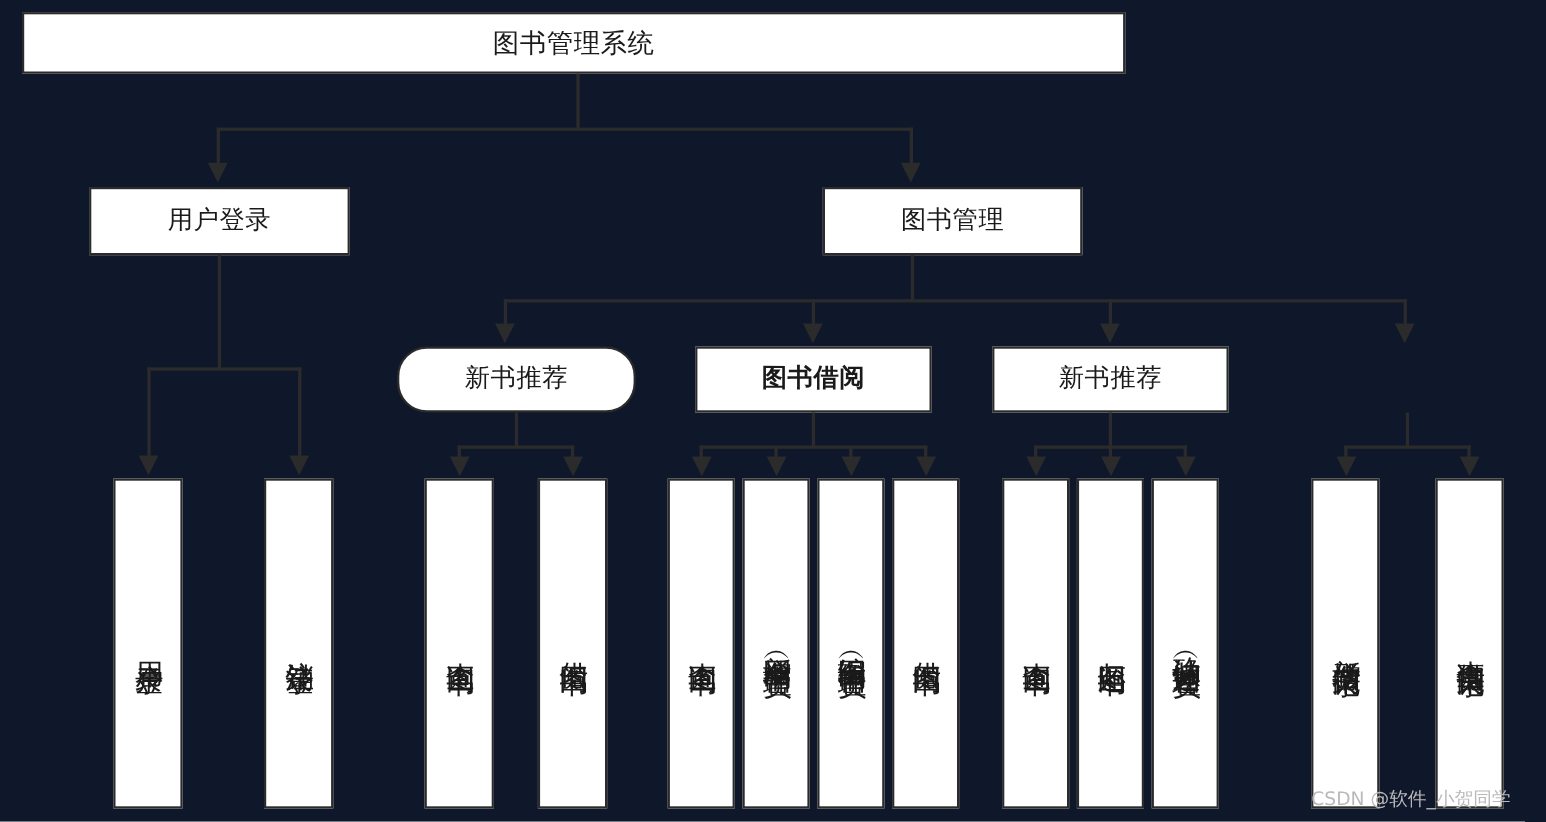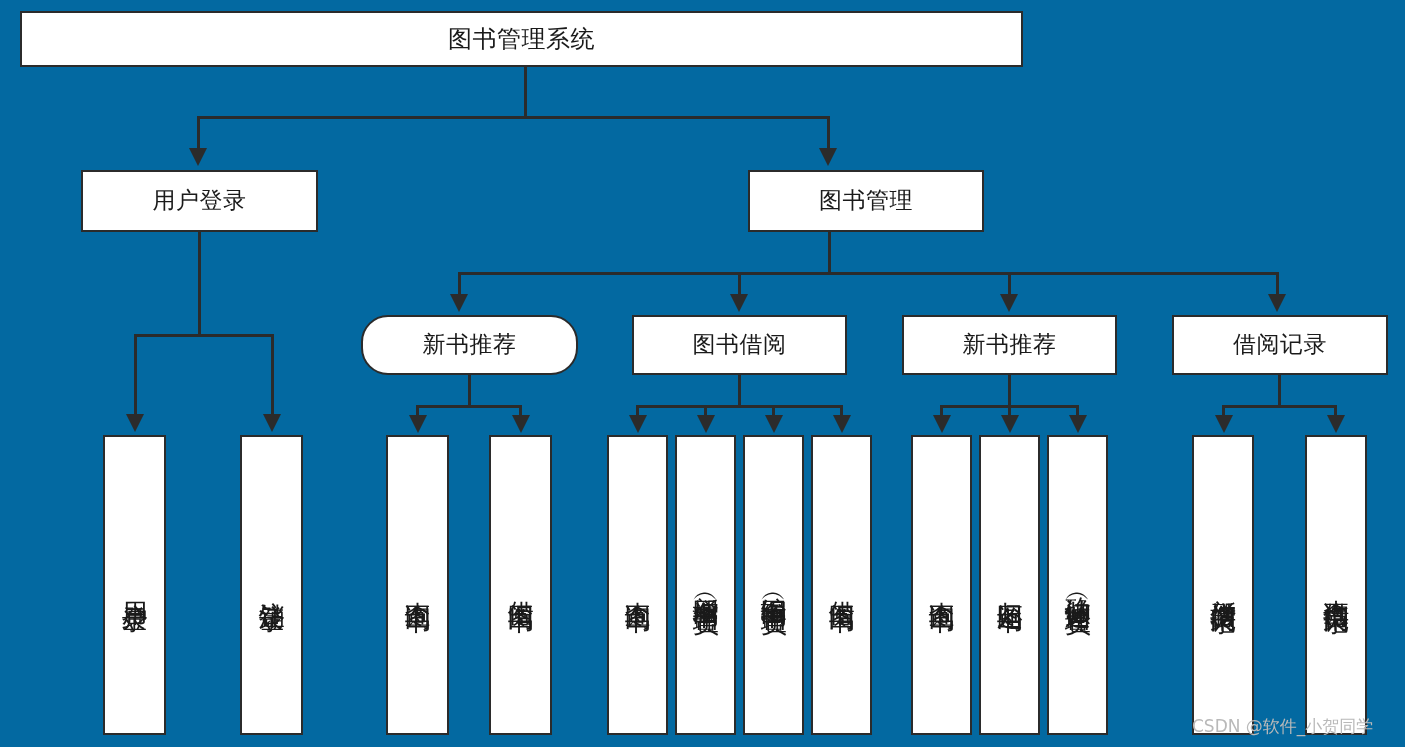--- a/index.html
+++ b/index.html
@@ -7,21 +7,21 @@
     padding: 0;
     background: #ffffff;
   }
   body {
     font-family: "DejaVu Sans", "Liberation Sans", sans-serif;
   }
   #canvas {
     position: relative;
     width: 1405px;
     height: 747px;
-    background: #0369a1;
+    background: #0f172a;
     overflow: hidden;
   }
   .node {
     position: absolute;
     box-sizing: border-box;
     background: #ffffff;
     border: 2px solid #2b2b2b;
     display: flex;
     align-items: center;
     justify-content: center;
@@ -117,28 +117,25 @@
   <div class="edge v" style="left:738px; top:272px; width:3px; height:26px;"></div>
   <div class="arrow" style="left:730px; top:294px;"></div>
   <div class="edge v" style="left:1008px; top:272px; width:3px; height:26px;"></div>
   <div class="arrow" style="left:1000px; top:294px;"></div>
   <div class="edge v" style="left:1276px; top:272px; width:3px; height:26px;"></div>
   <div class="arrow" style="left:1268px; top:294px;"></div>
 
   <div class="node horiz" style="left:361px; top:315px; width:217px; height:60px;border-radius:27px;">
     <span class="node-label">新书推荐</span>
   </div>
-  <div class="node horiz" style="left:632px; top:315px; width:215px; height:60px;">
+  <div class="node horiz" style="left:632px; top:315px; width:215px; height:60px;font-weight:bold;">
     <span class="node-label">图书借阅</span>
   </div>
   <div class="node horiz" style="left:902px; top:315px; width:215px; height:60px;">
     <span class="node-label">新书推荐</span>
-  </div>
-  <div class="node horiz" style="left:1172px; top:315px; width:216px; height:60px;">
-    <span class="node-label">借阅记录</span>
   </div>
 
   <div class="edge v" style="left:468px; top:375px; width:3px; height:32px;"></div>
   <div class="edge h" style="left:416px; top:405px; width:106px; height:3px;"></div>
   <div class="edge v" style="left:416px; top:405px; width:3px; height:14px;"></div>
   <div class="arrow" style="left:409px; top:415px;"></div>
   <div class="edge v" style="left:519px; top:405px; width:3px; height:14px;"></div>
   <div class="arrow" style="left:512px; top:415px;"></div>
 
   <div class="edge v" style="left:738px; top:375px; width:3px; height:32px;"></div>

